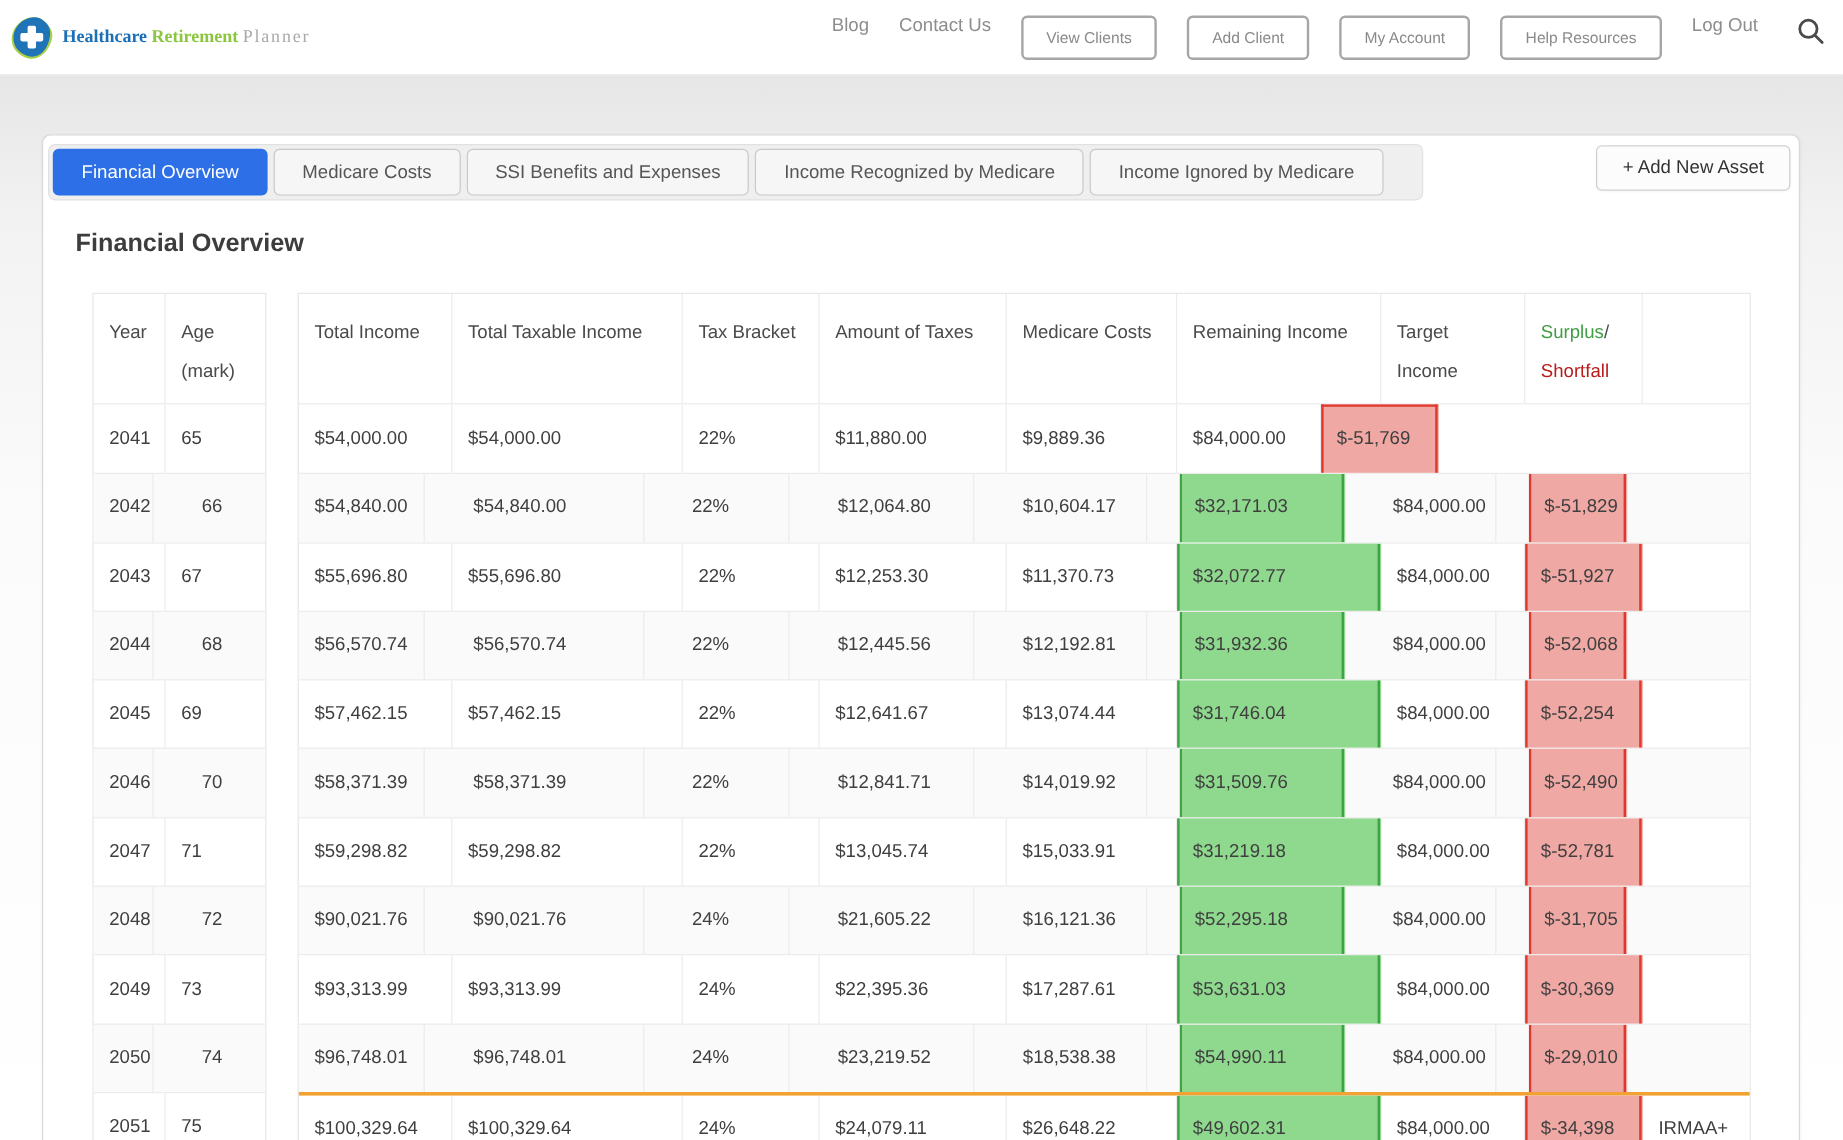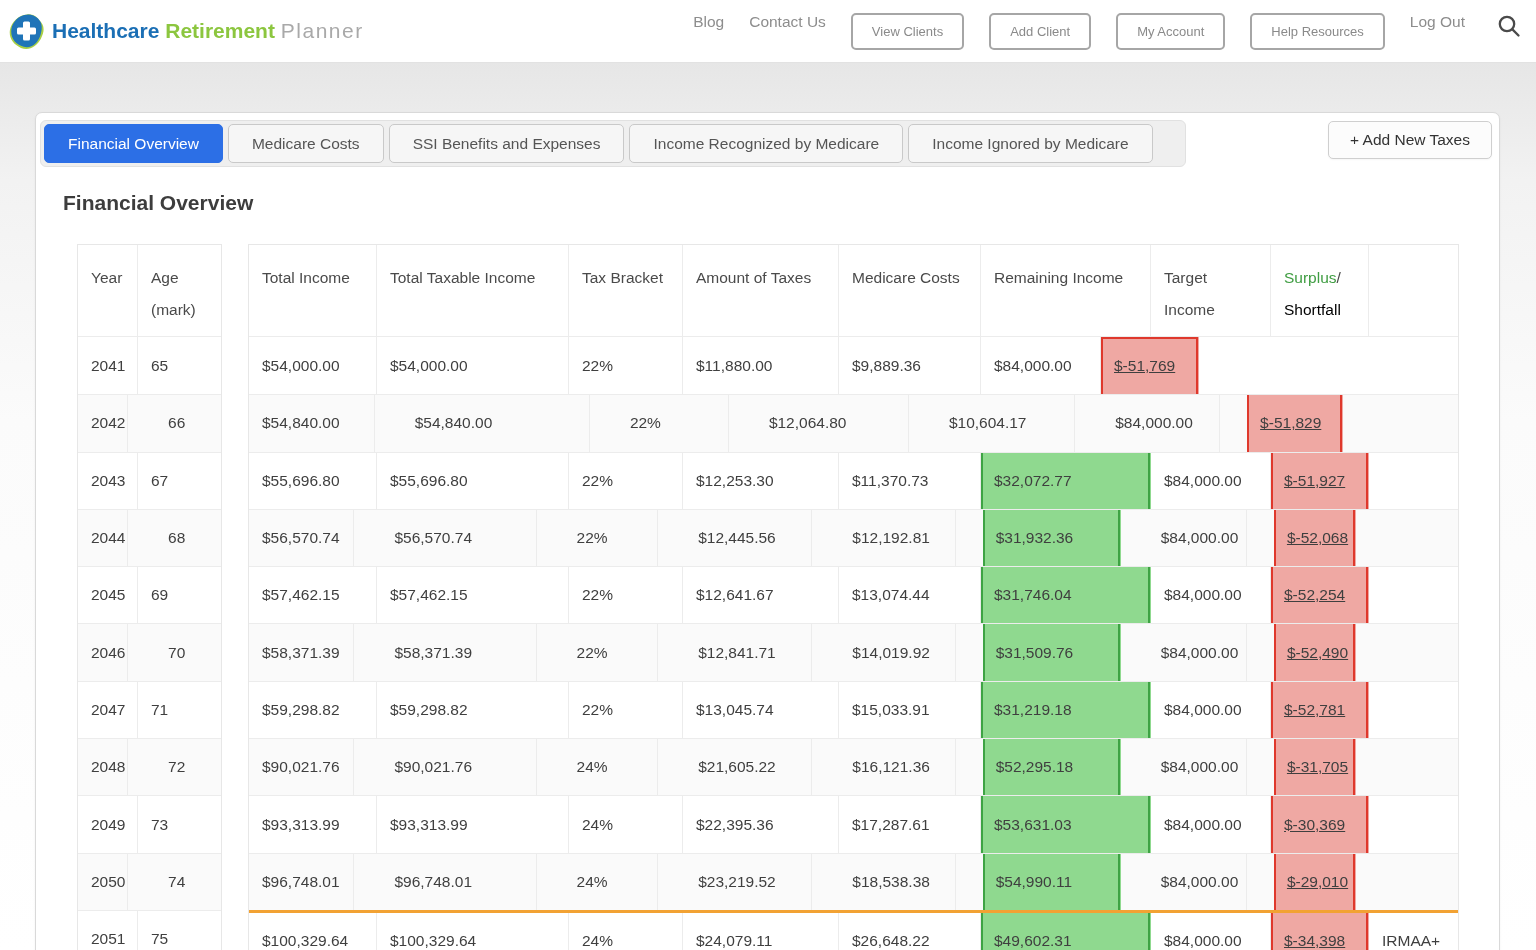--- a/index.html
+++ b/index.html
@@ -11,21 +11,21 @@
     position:relative;
   }
 
   
   .topbar {
     position:absolute; top:0; left:0; right:0; height:63px;
     background:#fff; border-bottom:1px solid #e2e2e2;
     display:flex; align-items:center; padding:0 14px 0 8px;
   }
   .brand { display:flex; align-items:center; gap:7px; }
-  .brand-text { font-size:21px; font-weight:bold; white-space:nowrap; }
+  .brand-text { font-size:15px; font-weight:bold; white-space:nowrap;font-family:Liberation Serif, serif; }
   .brand-text .p1 { color:#1b6fb5; }
   .brand-text .p2 { color:#8cc63f; }
   .brand-text .p3 { color:#a9a9a9; font-weight:normal; letter-spacing:1.5px; }
   .nav { margin-left:auto; display:flex; align-items:flex-start; gap:25px; }
   .nav-link { font-size:15.5px; color:#8d8d8d; cursor:pointer; white-space:nowrap; }
   .nav-btn {
     font-family:inherit; font-size:13px; color:#8a8a8a; background:#fff;
     border:2px solid #a6a6a6; border-radius:5px; padding:9px 19px; cursor:pointer; white-space:nowrap;
   }
   .search-wrap { margin-left:6px; display:flex; align-items:center; cursor:pointer; }
@@ -85,27 +85,26 @@
   .mc.green {
     background:#8fd98f;
     box-shadow: inset 2px 0 0 #3ea344, inset -2px 0 0 #3ea344;
     border-right-color:transparent;
   }
   .mc.green.first { box-shadow: inset 2px 0 0 #3ea344, inset -2px 0 0 #3ea344, inset 0 2px 0 #3ea344; }
   .mc.red {
     background:#efa8a3;
     box-shadow: inset 2px 0 0 #df382c, inset -2px 0 0 #df382c;
     border-right-color:transparent;
-    text-decoration:underline;
   }
   .mc.red.first { box-shadow: inset 2px 0 0 #df382c, inset -2px 0 0 #df382c, inset 0 2px 0 #df382c; }
 
   .surplus-word { color:#3f9d42;margin-top:20px; }
   .slash-word { color:#4a4a4a; }
-  .shortfall-word { color:#000000; }
+  .shortfall-word { color:#b91c1c; }
 </style>
 </head>
 <body>
 
 <header class="topbar">
   <div class="brand">
     <span style="display:flex;">
       <svg width="37" height="39" viewBox="0 0 37 39">
         <path d="M29 6 C35.5 10 36.5 16 34 24 C31.5 32 24.5 38.5 16 36.5 C7.5 34.5 2 28.5 2 20.5 C2 12.5 8 4.5 16 2.5 C21.5 1.1 25.5 2.6 29 6 Z" fill="#a8cf45" transform="rotate(10 18 19)"></path>
         <path d="M28 5 C34 9 35 15 32.5 23 C30 31 23.5 36.8 15.8 34.8 C8 32.8 3.2 27 3.2 19.5 C3.2 12 8.8 5 16.2 3 C21.6 1.6 24.8 2.7 28 5 Z" fill="#1f74b8"></path>
@@ -133,21 +132,21 @@
 </header>
 
 <main class="card">
   <div class="tab-strip">
     <button class="tab active">Financial Overview</button>
     <button class="tab">Medicare Costs</button>
     <button class="tab">SSI Benefits and Expenses</button>
     <button class="tab">Income Recognized by Medicare</button>
     <button class="tab">Income Ignored by Medicare</button>
   </div>
-  <button class="add-asset">+ Add New Taxes</button>
+  <button class="add-asset">+ Add New Asset</button>
 
   <h1 class="page-title">Financial Overview</h1>
 
   <div class="tables">
     <div class="ltable">
       <div class="hrow">
         <div class="hc y0">Year</div>
         <div class="hc y1"><span>Age</span><br><span>(mark)</span></div>
       </div>
       <div id="lbody">
@@ -220,20 +219,21 @@
             <div class="mc c6 first">$84,000.00</div>
             <div class="mc c7 red first">$-51,769</div>
             <div class="mc c8 first"></div>
           </div>
           <div class="mrow even">
             <div class="mc c0">$54,840.00</div>
             <div class="mc c1">$54,840.00</div>
             <div class="mc c2">22%</div>
             <div class="mc c3">$12,064.80</div>
             <div class="mc c4">$10,604.17</div>
+            <div class="mc c5 green">$32,171.03</div>
             <div class="mc c6">$84,000.00</div>
             <div class="mc c7 red">$-51,829</div>
             <div class="mc c8"></div>
           </div>
           <div class="mrow">
             <div class="mc c0">$55,696.80</div>
             <div class="mc c1">$55,696.80</div>
             <div class="mc c2">22%</div>
             <div class="mc c3">$12,253.30</div>
             <div class="mc c4">$11,370.73</div>

